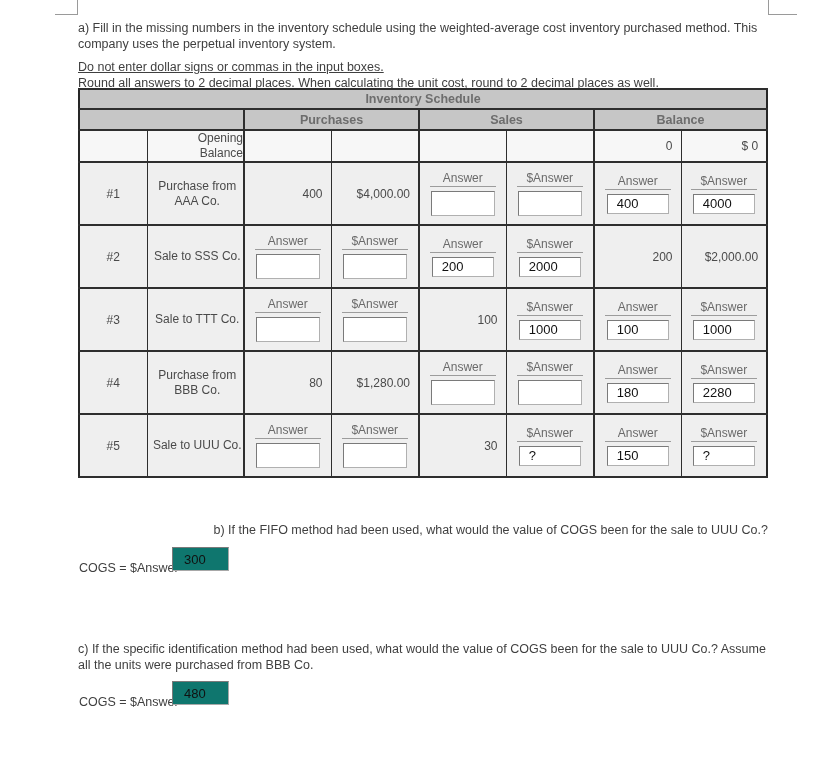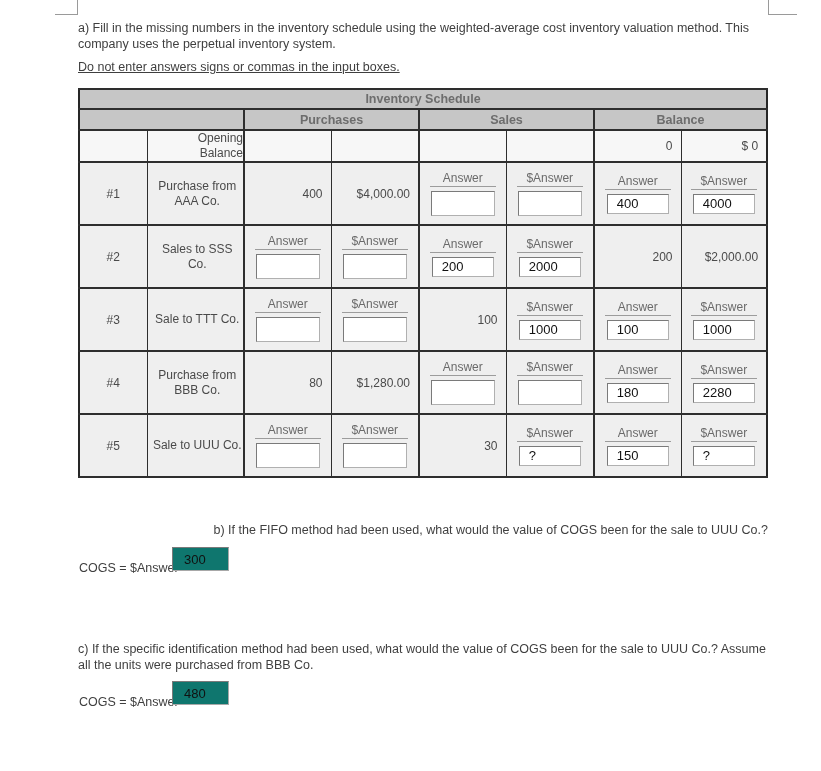--- a/index.html
+++ b/index.html
@@ -65,22 +65,23 @@
                 font-family:inherit; font-size:13px; color:#111; padding:0 2px 0 11px; outline:none; }
 </style>
 </head>
 <body>
 
 <div class="page">
 
   <div class="mark-left"></div>
   <div class="mark-right"></div>
 
-  <div class="para p-a">a) Fill in the missing numbers in the inventory schedule using the weighted-average cost inventory valuation method. This company uses the perpetual inventory system.</div>
-  <div class="para p-instr1">Do not enter answers signs or commas in the input boxes.</div>
+  <div class="para p-a">a) Fill in the missing numbers in the inventory schedule using the weighted-average cost inventory purchased method. This company uses the perpetual inventory system.</div>
+  <div class="para p-instr1">Do not enter dollar signs or commas in the input boxes.</div>
+  <div class="para p-instr2">Round all answers to 2 decimal places. When calculating the unit cost, round to 2 decimal places as well.</div>
 
   <table class="inv-table">
     <colgroup>
       <col style="width:68px">
         <col style="width:97px">
       <col style="width:87px">
         <col style="width:88px">
       <col style="width:87px">
         <col style="width:88px">
       <col style="width:87px">
@@ -112,21 +113,21 @@
           <td class="c-desc">Purchase from AAA Co.</td>
           <td class="c-num grp-l static">400</td>
           <td class="c-num static">$4,000.00</td>
           <td class="c-num grp-l"><div class="aw"><div class="aw-label">Answer</div><input type="text" class="aw-input empty" style=""></div></td>
           <td class="c-num"><div class="aw"><div class="aw-label">$Answer</div><input type="text" class="aw-input empty" style=""></div></td>
           <td class="c-num grp-l"><div class="aw"><div class="aw-label">Answer</div><input type="text" class="aw-input" value="400" style=""></div></td>
           <td class="c-num"><div class="aw"><div class="aw-label">$Answer</div><input type="text" class="aw-input" value="4000" style=""></div></td>
         </tr>
         <tr class="data-row">
           <td class="c-txn">#2</td>
-          <td class="c-desc">Sales to SSS Co.</td>
+          <td class="c-desc">Sale to SSS Co.</td>
           <td class="c-num grp-l"><div class="aw"><div class="aw-label">Answer</div><input type="text" class="aw-input empty" style=""></div></td>
           <td class="c-num"><div class="aw"><div class="aw-label">$Answer</div><input type="text" class="aw-input empty" style=""></div></td>
           <td class="c-num grp-l"><div class="aw"><div class="aw-label">Answer</div><input type="text" class="aw-input" value="200" style=""></div></td>
           <td class="c-num"><div class="aw"><div class="aw-label">$Answer</div><input type="text" class="aw-input" value="2000" style=""></div></td>
           <td class="c-num grp-l static">200</td>
           <td class="c-num static">$2,000.00</td>
         </tr>
         <tr class="data-row">
           <td class="c-txn">#3</td>
           <td class="c-desc">Sale to TTT Co.</td>

